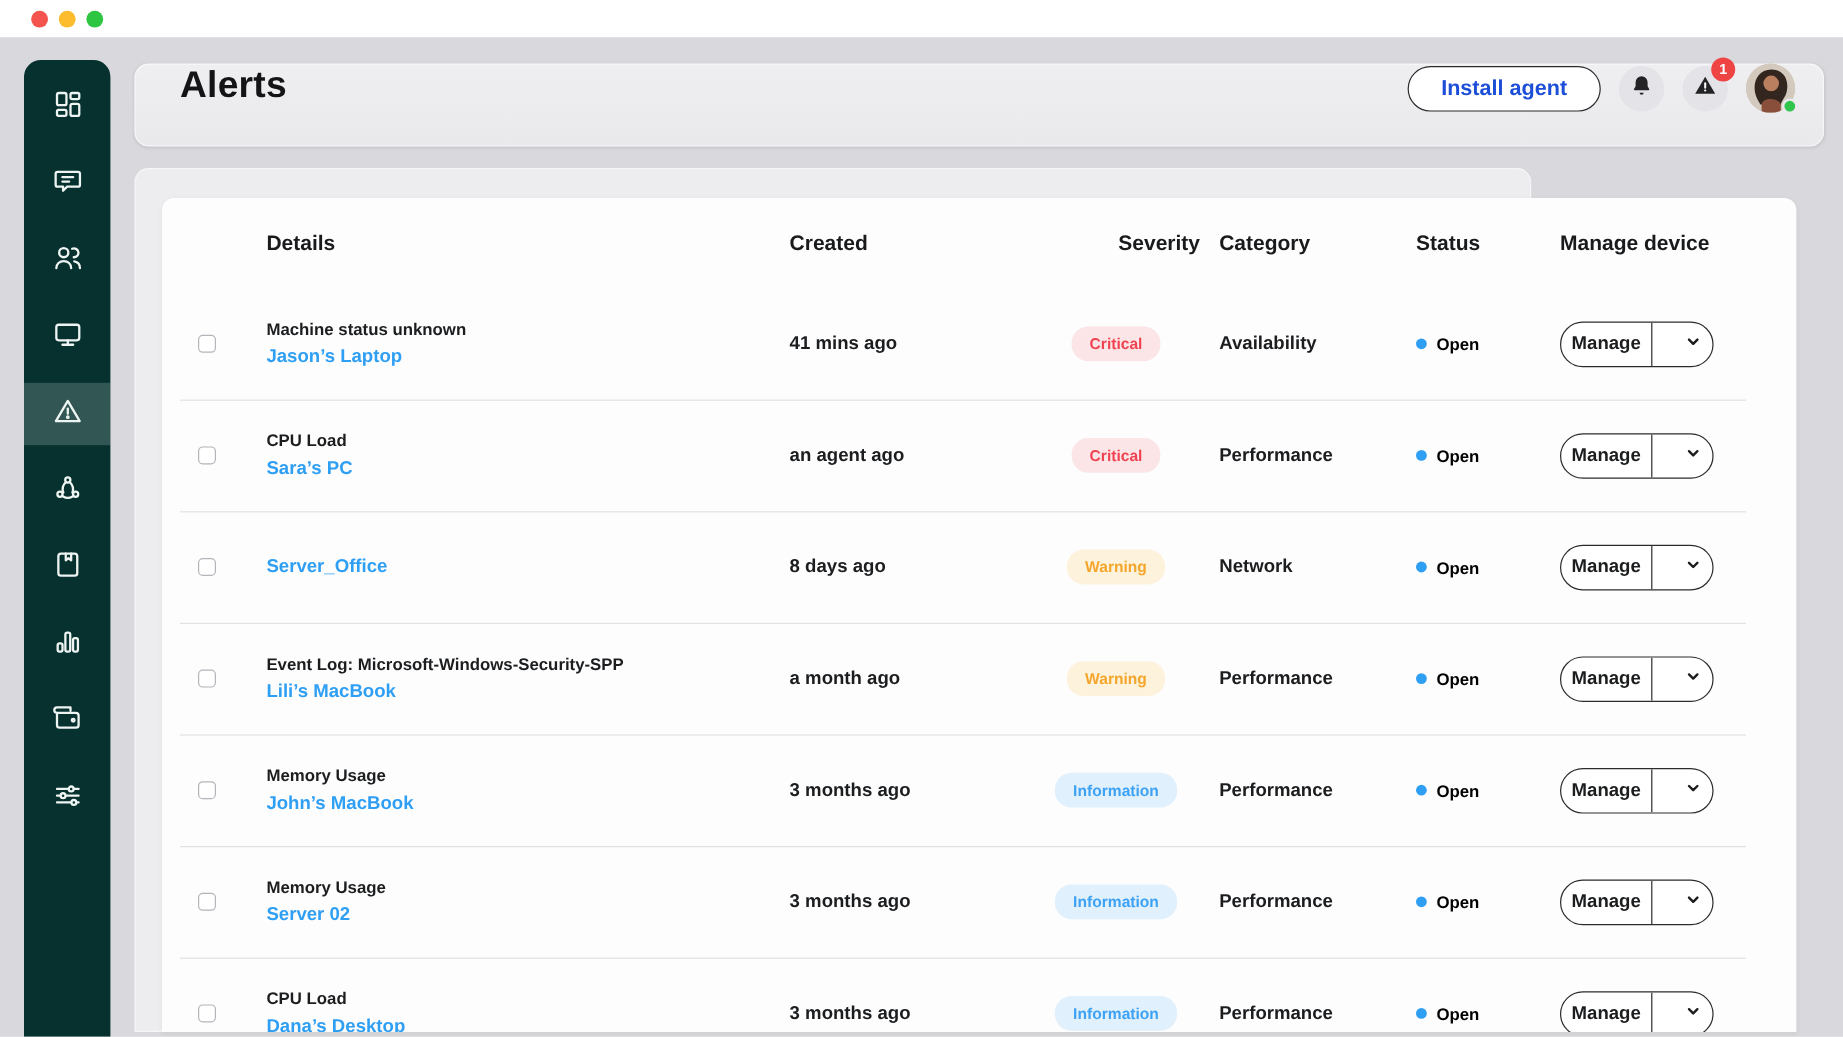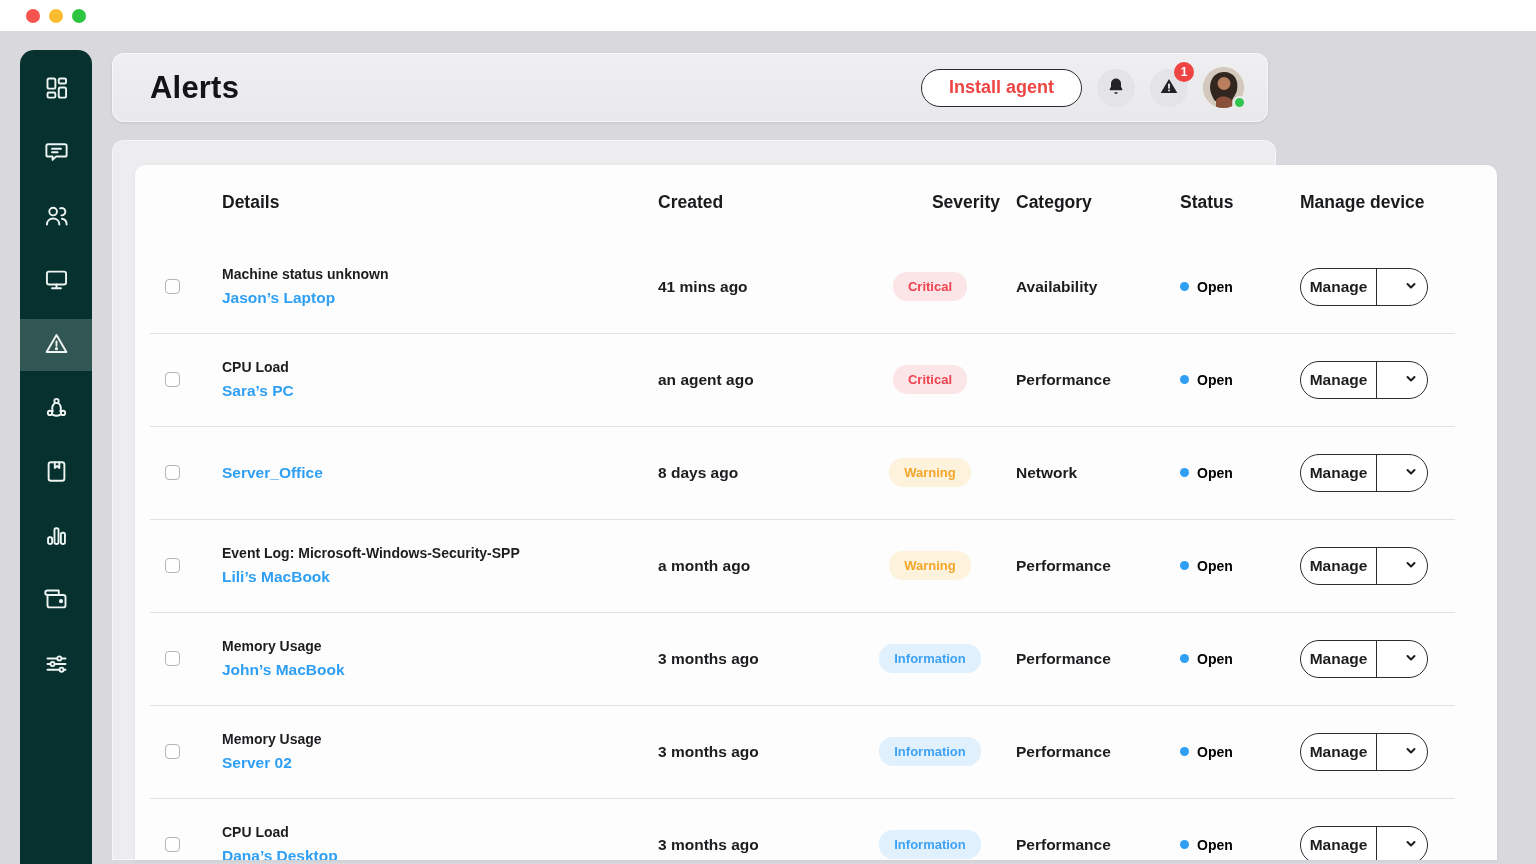--- a/index.html
+++ b/index.html
@@ -34,34 +34,34 @@
   .side-item {
     height: 52px; display: flex; align-items: center; justify-content: center;
     cursor: pointer;
   }
   .side-item.active { background: rgba(255,255,255,0.18); }
   .side-item svg { width: 27px; height: 27px; stroke: #eef4f2; stroke-width: 1.7;
     fill: none; stroke-linecap: round; stroke-linejoin: round; }
 
   
   .header-panel {
-    position: absolute; left: 112px; top: 53px; width: 1156px; height: 69px;
+    position: absolute; left: 112px; top: 53px; width: 1408px; height: 69px;
     background: linear-gradient(180deg, #efeff1 0%, #e9e9ec 100%);
     border-radius: 12px;
     box-shadow: 0 1px 3px rgba(0,0,0,0.10), 0 0 0 1px rgba(255,255,255,0.55) inset;
-    display: flex; align-items: center;
+    display: flex; align-items: flex-start;
     padding: 0 24px 0 38px;
   }
   .page-title { font-size: 31px; font-weight: 700; letter-spacing: 0.2px; color: #141416; }
   .header-right { margin-left: auto; display: flex; align-items: center; gap: 15px; }
   .install-btn {
     height: 38px; padding: 0 27px; border-radius: 20px;
     background: #ffffff; border: 1.8px solid #2c2c2e;
     font-family: "Liberation Sans", sans-serif;
-    font-size: 18px; font-weight: 600; color: #ef4444; cursor: pointer;
+    font-size: 18px; font-weight: 600; color: #1d4ed8; cursor: pointer;
     display: flex; align-items: center;
   }
   .icon-circle {
     width: 38px; height: 38px; border-radius: 50%;
     background: #e4e4e8; display: flex; align-items: center; justify-content: center;
     cursor: pointer; position: relative;
   }
   .icon-circle svg { width: 20px; height: 20px; }
   .notif-badge {
     position: absolute; top: -7px; right: -6px;

